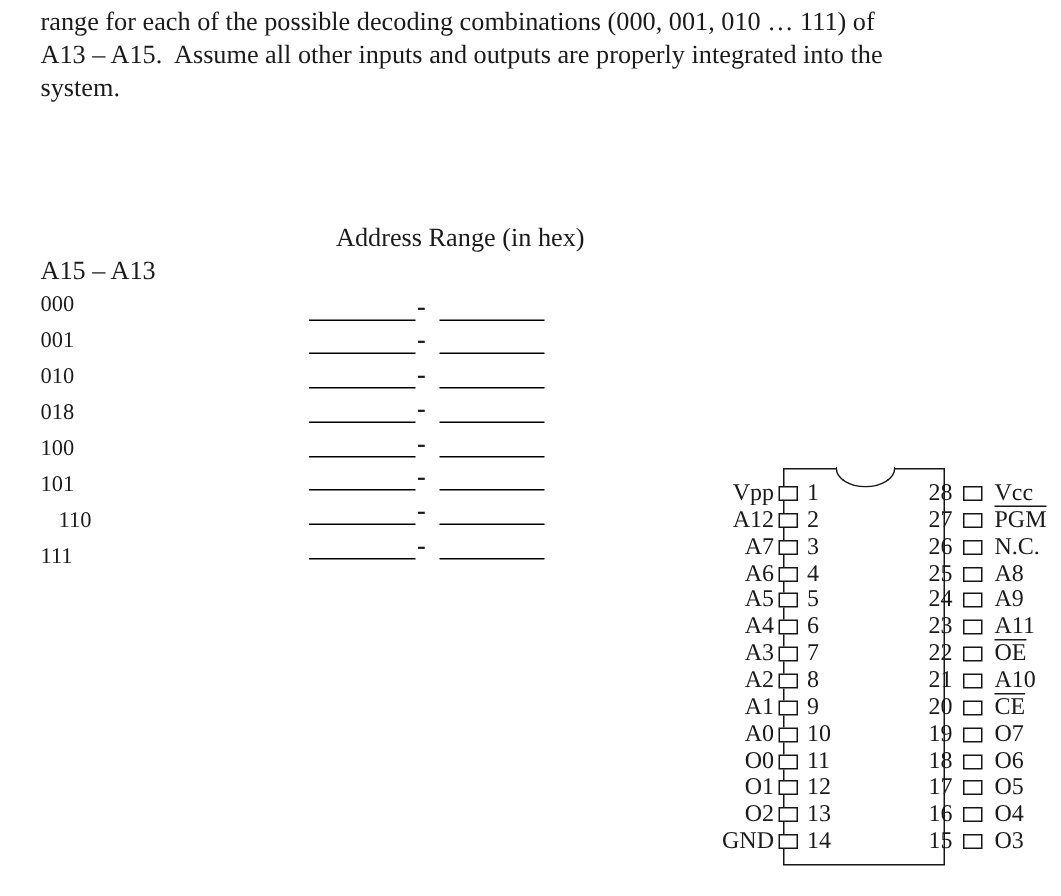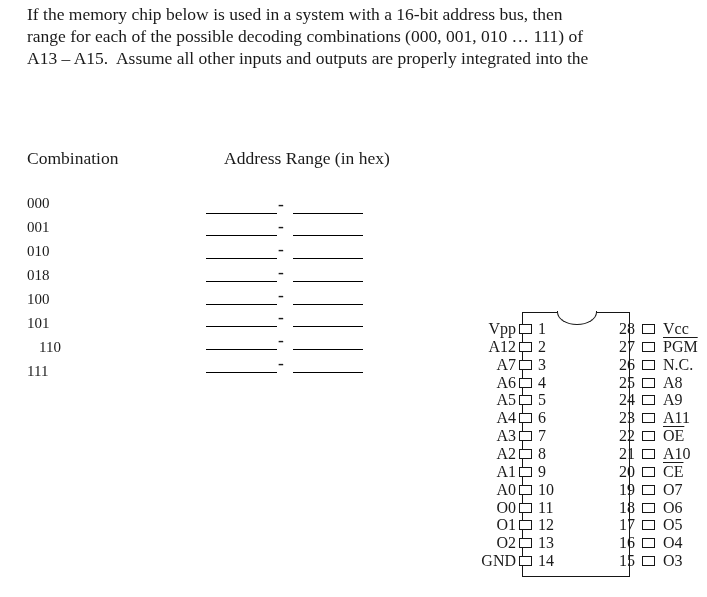--- a/index.html
+++ b/index.html
@@ -91,28 +91,28 @@
   .pin-box-right { left: 191px; }
   .pin-num-left  { position: absolute; left: 87px; }
   .pin-num-right { position: absolute; left: 148px; width: 36px; text-align: right; }
   .pin-label-right { position: absolute; left: 212px; }
   .ov { text-decoration: overline; }
 </style>
 </head>
 <body>
 
 <div class="problem">
-    <div class="para-line">If the memory chip below is used in a system with a 16-bit address bus, then</div>
     <div class="para-line">range for each of the possible decoding combinations (000, 001, 010 … 111) of</div>
     <div class="para-line">A13 – A15.  Assume all other inputs and outputs are properly integrated into the</div>
+    <div class="para-line">system.</div>
   </div>
 
 <div class="table-area">
-  <div class="tbl-text col1" style="top:147px">Combination</div>
   <div class="tbl-text col2" style="top:147px">Address Range (in hex)</div>
+  <div class="tbl-text col1" style="top:169px">A15 – A13</div>
   <div id="table-rows">
       <div class="combo-label" style="top: 192px;">000</div>
       <div class="blank-line" style="top: 213px; left: 206px; width: 71px;"></div>
       <div class="dash" style="top: 193px;">-</div>
       <div class="blank-line" style="top: 213px; left: 293px; width: 70px;"></div>
       <div class="combo-label" style="top: 216px;">001</div>
       <div class="blank-line" style="top: 235px; left: 206px; width: 71px;"></div>
       <div class="dash" style="top: 215px;">-</div>
       <div class="blank-line" style="top: 235px; left: 293px; width: 70px;"></div>
       <div class="combo-label" style="top: 240px;">010</div>

